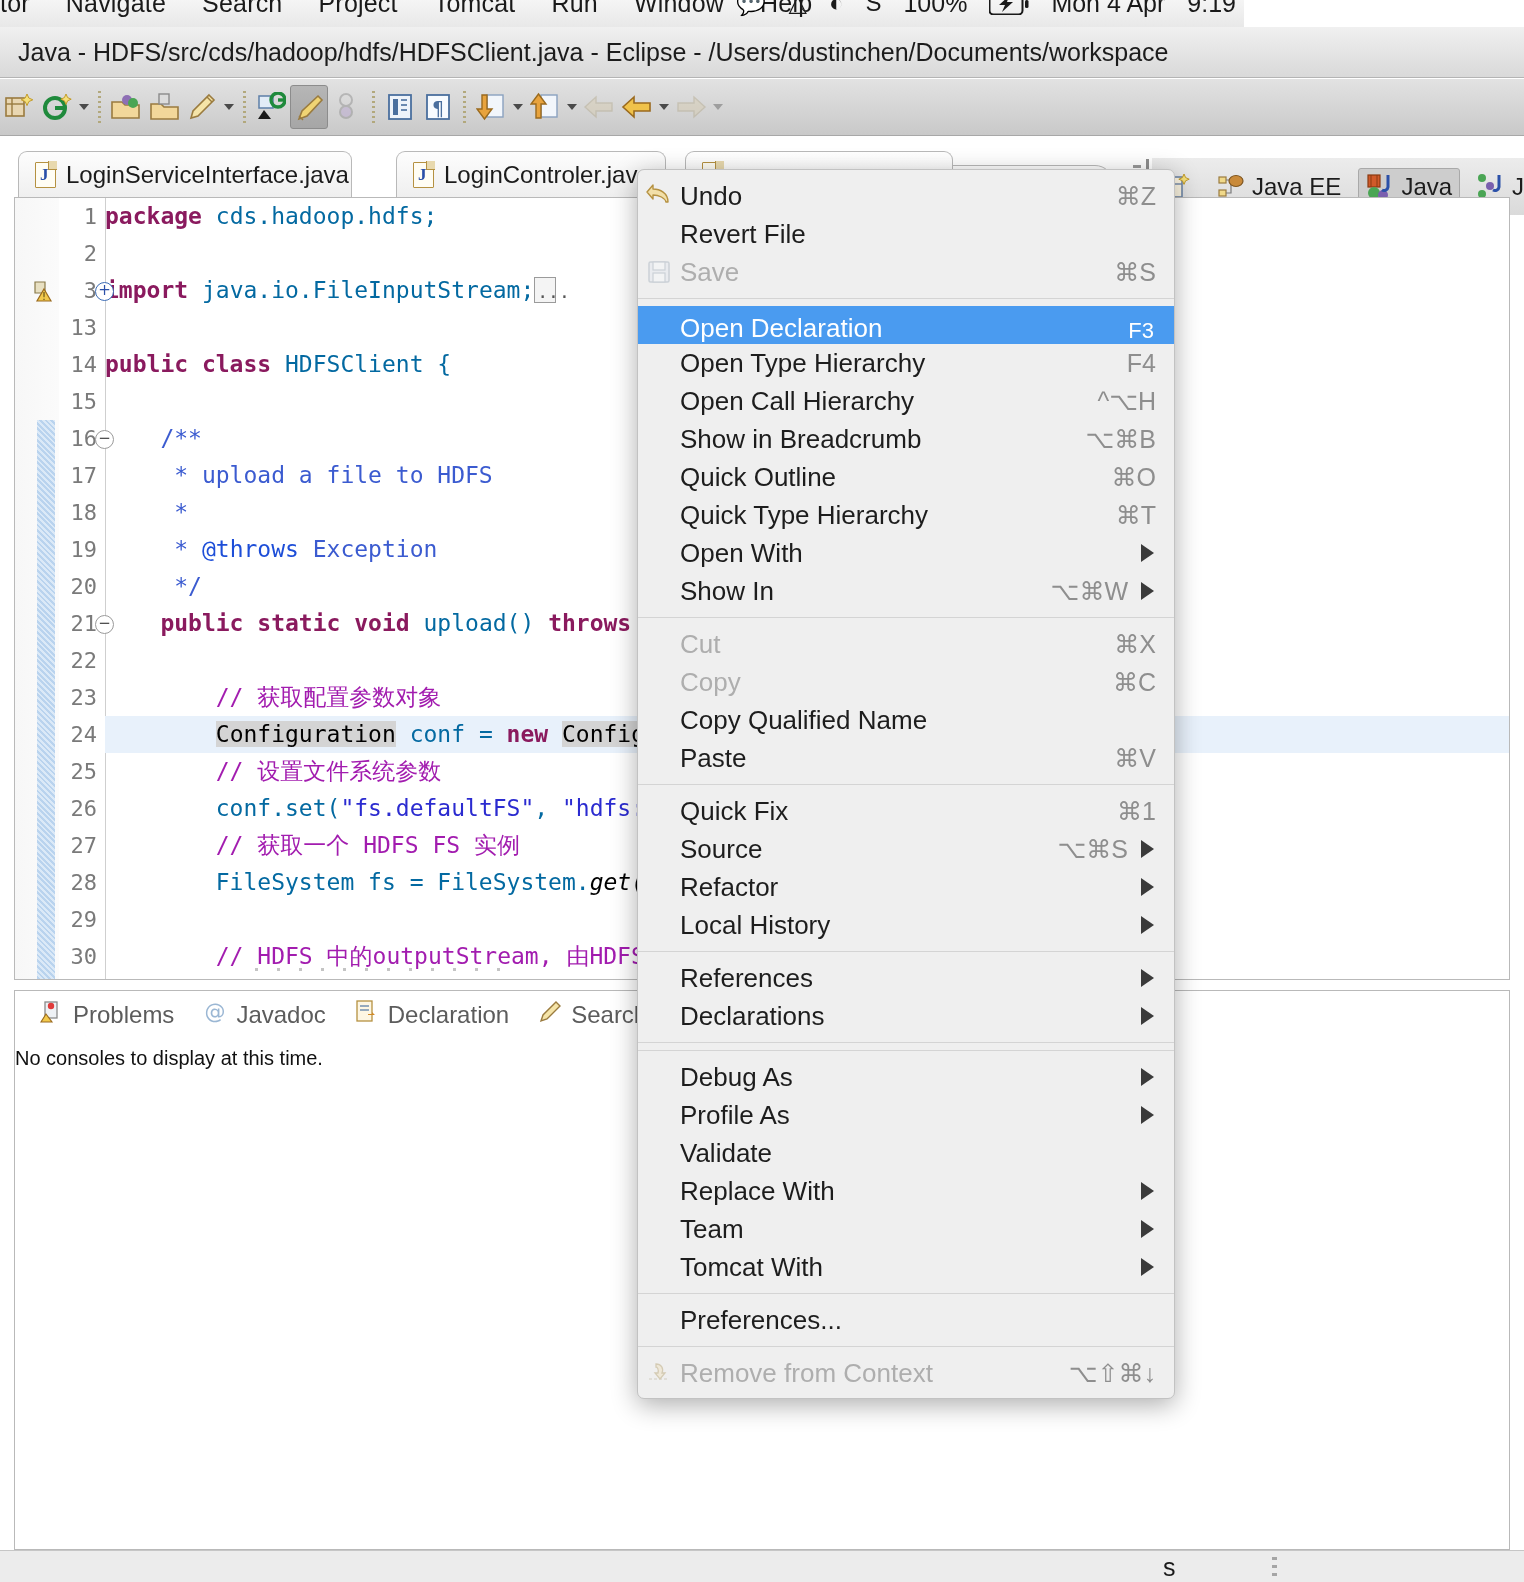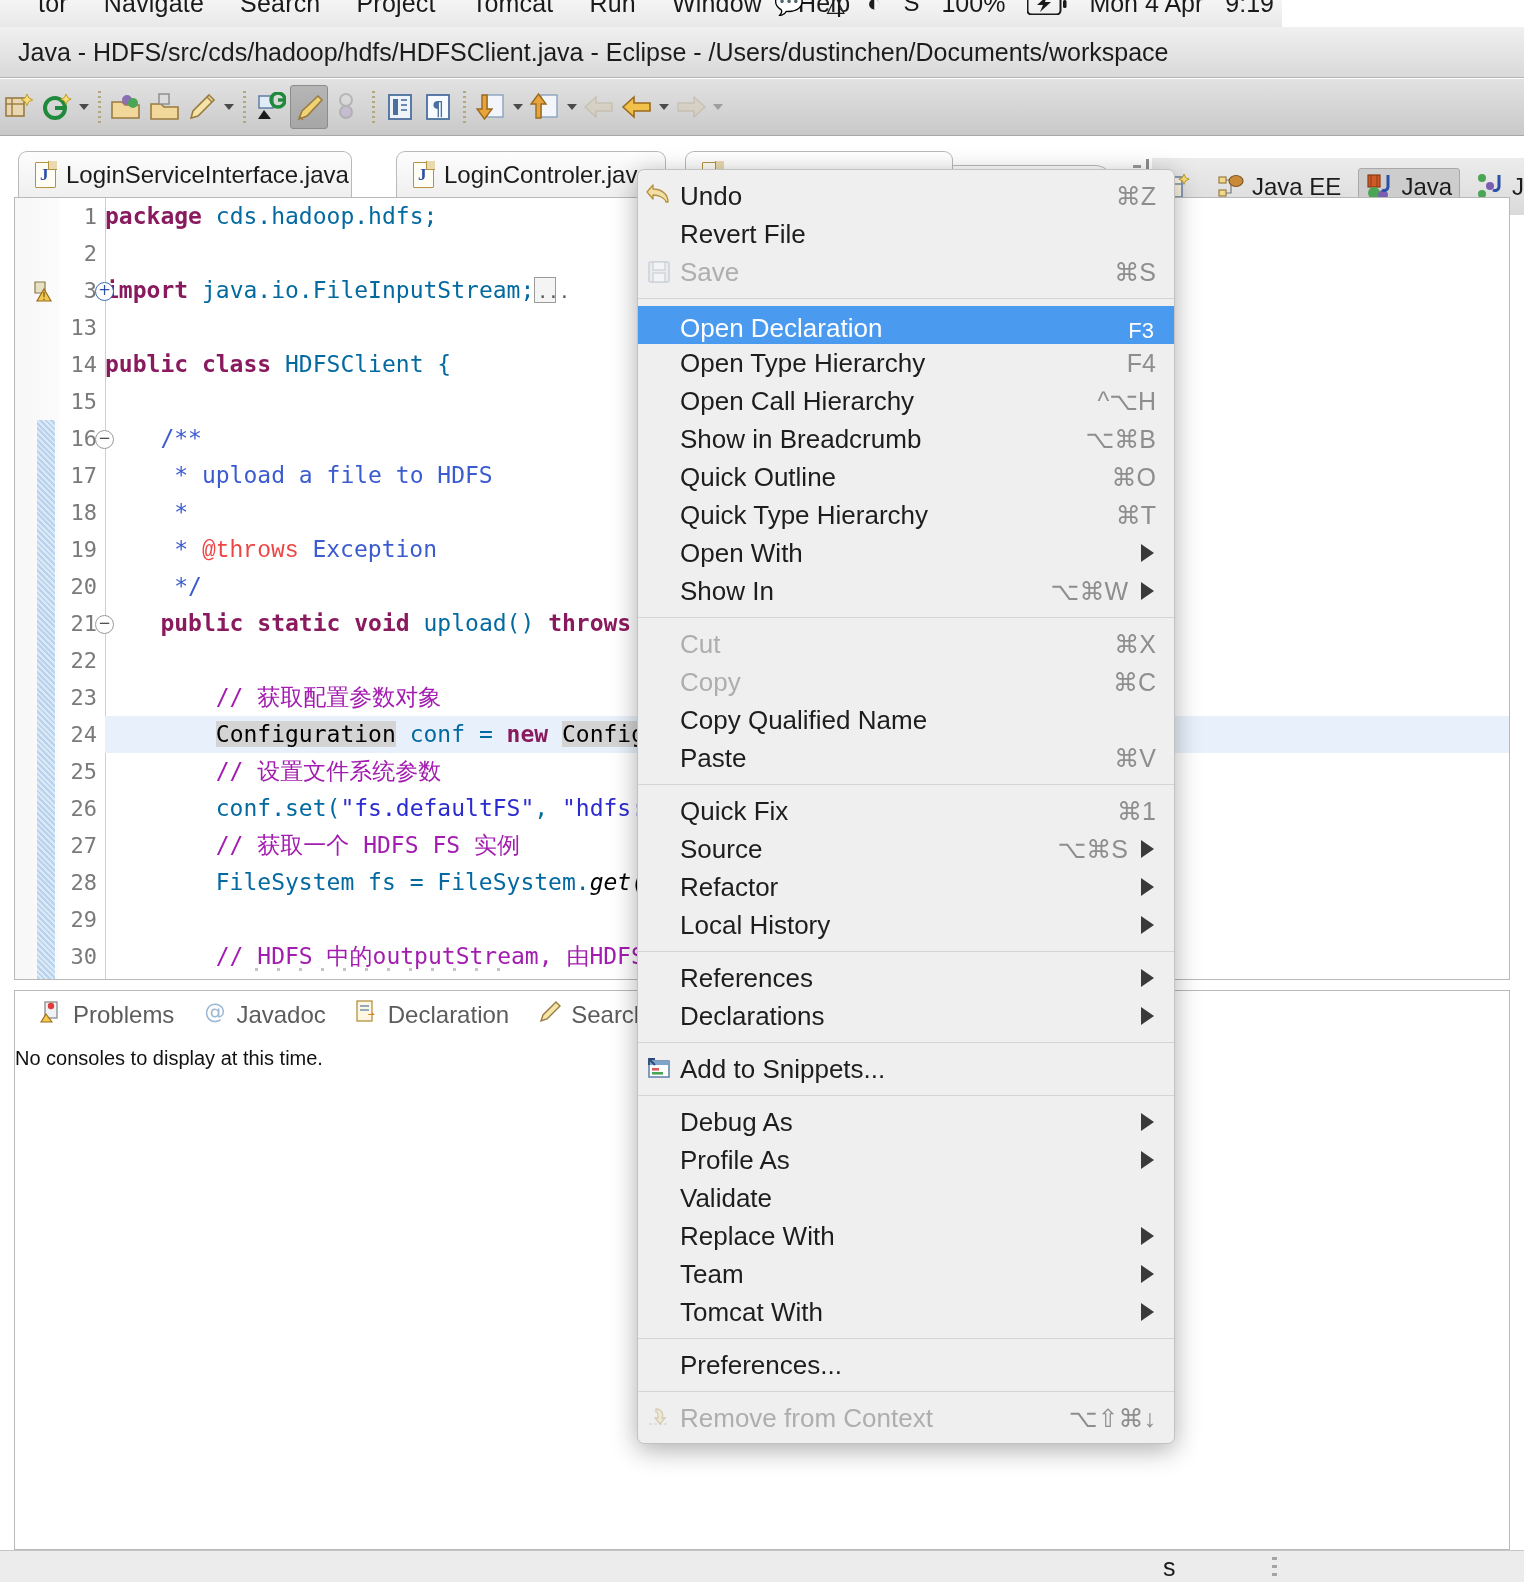--- a/index.html
+++ b/index.html
@@ -12,21 +12,20 @@
   #root { position: relative; width: 1524px; height: 1582px; }
 
   
   .macbar {
     position: absolute; left: 0; top: 0; width: 1244px; height: 27px;
     background: linear-gradient(#f5f5f5, #e8e8e8);
     border-bottom: 1px solid #c8c8c8;
     display: flex; align-items: flex-start;
     font-size: 25px; color: #1a1a1a;
     overflow: hidden;
-    padding-left: 38px;
   }
   .macbar-left { display: flex; align-items: flex-start; gap: 36px; padding-left: 0px; margin-top: -11px; }
   .macbar-left .mi { white-space: nowrap; letter-spacing: 0.2px; }
   .macbar-right {
     position: absolute; right: 8px; top: -11px;
     display: flex; align-items: flex-start; gap: 22px;
     font-size: 25px; color: #1a1a1a; white-space: nowrap;
   }
   .macbar-right .sicon { font-size: 24px; line-height: 27px; }
   .battglyph {
@@ -161,21 +160,21 @@
     color: #7a7a7a; font-size: 22px; font-family:"DejaVu Sans Mono", monospace;
   }
   .crow.hl { background: #e8f1fb; }
   .hlfull {
     position:absolute; left: 90px; right: 0; height: 37px; background:#e8f1fb;
   }
   .kw { color: #8a1a5e; font-weight: 700; }
   .str { color: #2b2bd0; }
   .cmt { color: #a21caf; }
   .jdoc { color: #3b5bd0; }
-  .jtag { color: #ef4444; font-family: Liberation Mono, monospace; }
+  .jtag { color: #1d4ed8; }
   .plain { color: #0369a1; }
   .ital { font-style: italic; }
   .occ { background: #d4d4d4; }
   .foldm {
     position:absolute; left: -10px; top: 10px; width: 17px; height: 17px;
     border: 1px solid #9a9a9a; border-radius: 50%; background:#fff;
     color:#4a4a4a; font-size: 15px; line-height: 15px; text-align:center;
     font-family:"DejaVu Sans", sans-serif;
   }
   .foldp {
@@ -690,33 +689,20 @@
       <div class="ctxsep"></div>
       <div class="ctxitem">
         <span class="lbl">References</span>
         <span class="arrow"></span>
       </div>
       <div class="ctxitem">
         <span class="lbl">Declarations</span>
         <span class="arrow"></span>
       </div>
       <div class="ctxsep"></div>
-      <div class="ctxitem">
-        <span class="ico">
-          <svg width="26" height="24" viewBox="0 0 26 24">
-            <rect x="3" y="4" width="20" height="16" fill="#ffffff" stroke="#5d7fa8" stroke-width="1.5"></rect>
-            <rect x="3" y="4" width="20" height="4" fill="#7ea4cc"></rect>
-            <rect x="6" y="11" width="7" height="2.6" fill="#e05a5a"></rect>
-            <rect x="6" y="15" width="11" height="2.6" fill="#4aa554"></rect>
-            <path d="M9 2 l-6 0 0 6" fill="none" stroke="#2b4a7a" stroke-width="1.8"></path>
-            <path d="M3 2 l6 6" stroke="#2b4a7a" stroke-width="1.8"></path>
-          </svg>
-        </span>
-        <span class="lbl">Add to Snippets...</span>
-      </div>
       <div class="ctxsep"></div>
       <div class="ctxitem">
         <span class="lbl">Debug As</span>
         <span class="arrow"></span>
       </div>
       <div class="ctxitem">
         <span class="lbl">Profile As</span>
         <span class="arrow"></span>
       </div>
       <div class="ctxitem">

